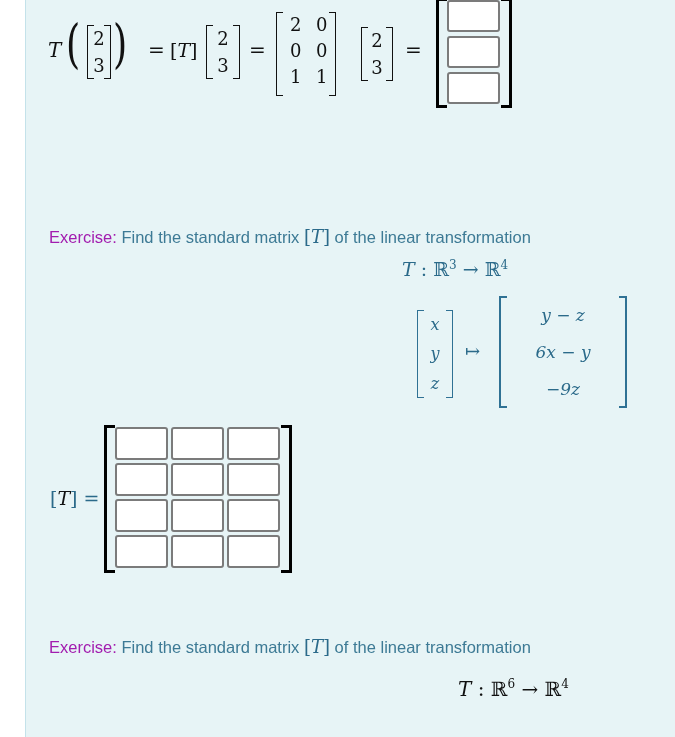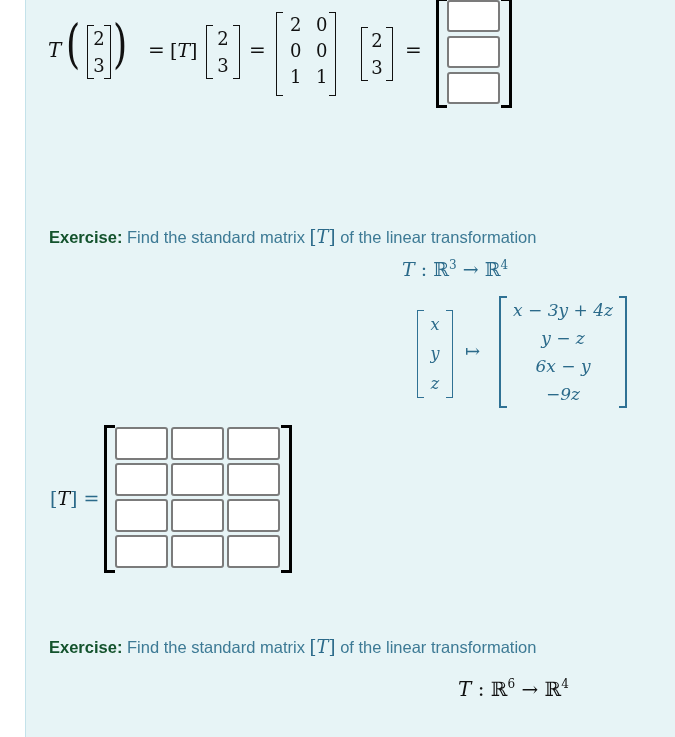--- a/index.html
+++ b/index.html
@@ -25,21 +25,21 @@
   .rb { right: 0; border-right: 1.5px solid; }
   .thick .lb, .thick .rb { border-width: 3px; width: 8px; }
 
   .cell-input {
     box-sizing: border-box; position: absolute;
     background: #ffffff; border: 2px solid #7b7b7b; border-radius: 3px;
     padding: 0; margin: 0; outline: none;
   }
 
   .ex-text { position: absolute; font-size: 16.5px; color: #3d7a95; white-space: nowrap; }
-  .ex-label { font-weight: bold; color: #14532d; }
+  .ex-label { font-weight: normal; color: #a21caf; }
   .teal { color: #2b6a8a; }
   .teal .lb, .teal .rb { border-color: #2f7194; }
 </style>
 </head>
 <body>
 
 <div class="panel"></div>
 
 <div>
   <span class="abs math ital" style="left:48px; top:38px; font-size:20px;">T</span>
@@ -114,21 +114,20 @@
   <span>x</span>
   <span>y</span>
   <span>z</span>
 </div>
 
 <span class="abs math teal" style="left:465px; top:340px; font-size:18px;">↦</span>
 
 <div class="bmat math teal" style="left:499px; top:296px; width:128px; height:112px; font-size:17px;">
   <span class="lb" style="border-width:2.5px;"></span>
     <span class="rb" style="border-width:2.5px;"></span>
-  <span class="ital">x − 3y + 4z</span>
   <span class="ital">y − z</span>
   <span class="ital">6x − y</span>
   <span class="ital">−9z</span>
 </div>
 
 <span class="abs math teal" style="left:50px; top:487px; font-size:19px; white-space:nowrap;">[<span class="ital" style="color:#111;">T</span>] =</span>
 
 <div class="abs thick" style="left:104px; top:425px; width:188px; height:148px;">
   <span class="lb" style="border-color:#000"></span>
     <span class="rb" style="border-color:#000"></span>

